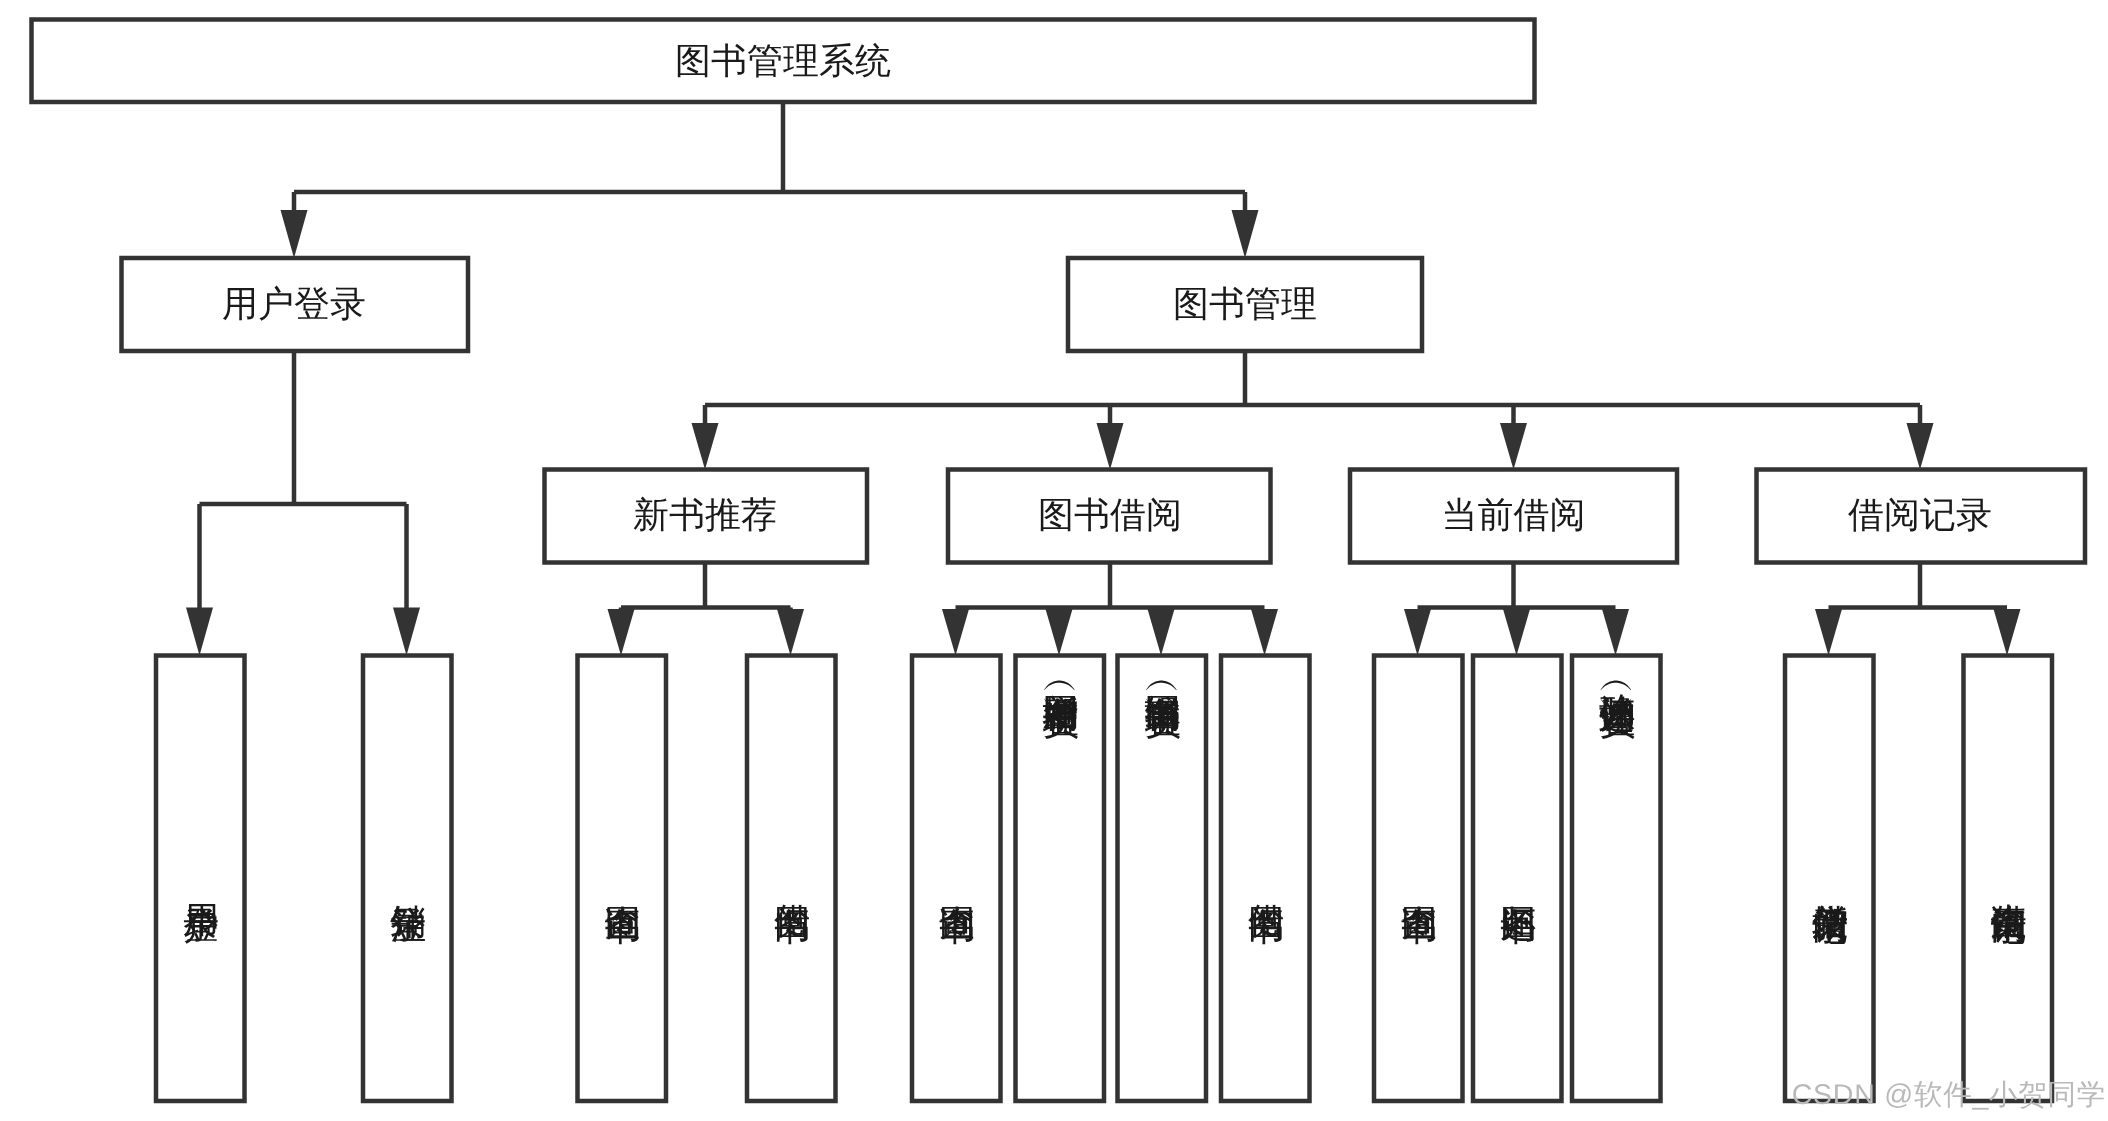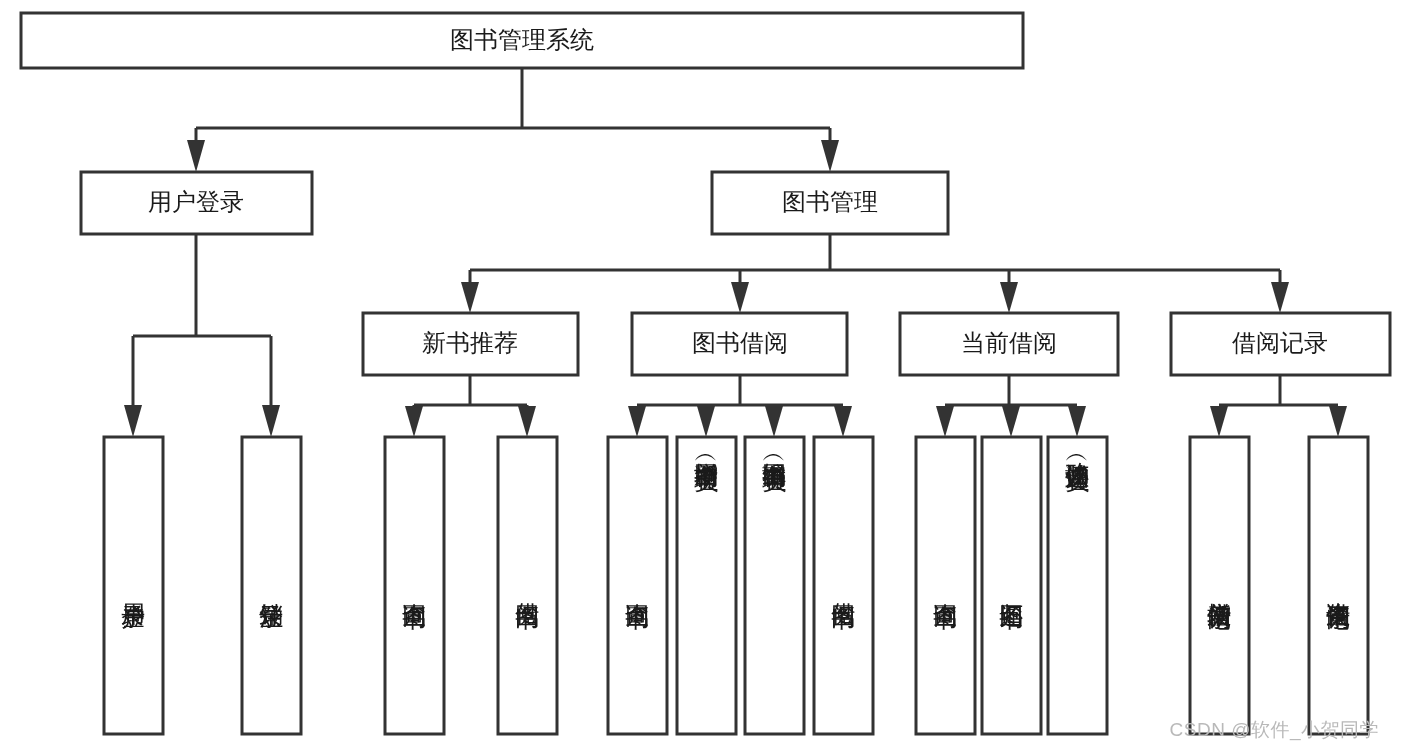--- a/index.html
+++ b/index.html
@@ -56,21 +56,21 @@
     font-family: "Liberation Sans", "DejaVu Sans", sans-serif;
     font-size: 24px;
     line-height: 1.06;
     color: #1a1a1a;
     letter-spacing: 1px;
     white-space: nowrap;
     pointer-events: none;
   }
   .watermark {
     position: absolute;
-    right: 26px;
+    right: 1px;
     bottom: 4px;
     font-family: "Liberation Sans", "DejaVu Sans", sans-serif;
     font-size: 19px;
     color: #b9b9b9;
     white-space: nowrap;
     letter-spacing: 0.5px;
   }
 </style>
 </head>
 <body>

